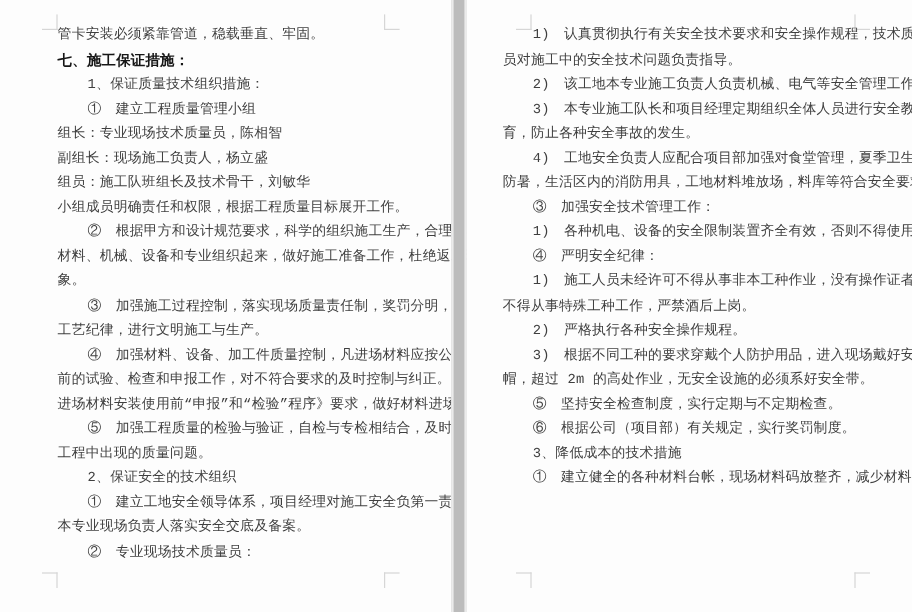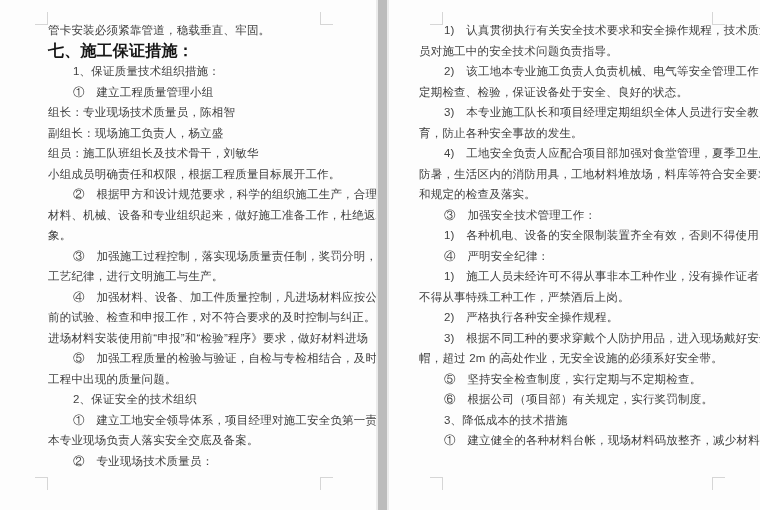--- a/index.html
+++ b/index.html
@@ -8,21 +8,21 @@
     padding: 0;
     width: 760px;
     height: 510px;
     overflow: hidden;
     background: #ffffff;
   }
   .viewport {
     position: relative;
     width: 760px;
     height: 510px;
-    font-family: Liberation Sans, sans-serif;
+    font-family: Liberation Mono, monospace;
     color: #3f3f3f;
   }
   .page {
     position: absolute;
     top: 0;
     bottom: 0;
     background: #fdfdfd;
   }
   .page-left  { left: 0;     width: 377px; }
   .page-right { left: 389px; width: 371px; }
@@ -45,21 +45,21 @@
     line-height: 20.5px;
     letter-spacing: 0.2px;
   }
   .page-left  .textarea { left: 48px; }
   .page-right .textarea { left: 30px; }
   .line {
     height: 20.5px;
     white-space: nowrap;
   }
   .line.indent { padding-left: 25px; }
-  .line.bold   { font-weight: bold; color: #161616; font-size: 16px; }
+  .line.bold   { font-weight: bold; color: #161616; font-size: 12px; }
   
   .cropmark {
     position: absolute;
     width: 13px;
     height: 13px;
     box-sizing: border-box;
   }
   .cm-tl { border-right: 1px solid #d6d6d6; border-bottom: 1px solid #d6d6d6; }
   .cm-tr { border-left:  1px solid #d6d6d6; border-bottom: 1px solid #d6d6d6; }
   .cm-bl { border-right: 1px solid #d6d6d6; border-top:    1px solid #d6d6d6; }
@@ -113,26 +113,24 @@
 
   <div class="page page-right">
     <div class="cropmark cm-tl"></div>
     <div class="cropmark cm-tr"></div>
     <div class="cropmark cm-bl"></div>
     <div class="cropmark cm-br"></div>
     <div class="textarea">
         <div class="line indent">1)　认真贯彻执行有关安全技术要求和安全操作规程，技术质量</div>
         <div class="line">员对施工中的安全技术问题负责指导。</div>
         <div class="line indent">2)　该工地本专业施工负责人负责机械、电气等安全管理工作，</div>
-        <div class="line">定期检查、检验，保证设备处于安全、良好的状态。</div>
         <div class="line indent">3)　本专业施工队长和项目经理定期组织全体人员进行安全教</div>
         <div class="line">育，防止各种安全事故的发生。</div>
         <div class="line indent">4)　工地安全负责人应配合项目部加强对食堂管理，夏季卫生及</div>
         <div class="line">防暑，生活区内的消防用具，工地材料堆放场，料库等符合安全要求</div>
-        <div class="line">和规定的检查及落实。</div>
         <div class="line indent">③　加强安全技术管理工作：</div>
         <div class="line indent">1)　各种机电、设备的安全限制装置齐全有效，否则不得使用。</div>
         <div class="line indent">④　严明安全纪律：</div>
         <div class="line indent">1)　施工人员未经许可不得从事非本工种作业，没有操作证者，</div>
         <div class="line">不得从事特殊工种工作，严禁酒后上岗。</div>
         <div class="line indent">2)　严格执行各种安全操作规程。</div>
         <div class="line indent">3)　根据不同工种的要求穿戴个人防护用品，进入现场戴好安全</div>
         <div class="line">帽，超过 2m 的高处作业，无安全设施的必须系好安全带。</div>
         <div class="line indent">⑤　坚持安全检查制度，实行定期与不定期检查。</div>
         <div class="line indent">⑥　根据公司（项目部）有关规定，实行奖罚制度。</div>

